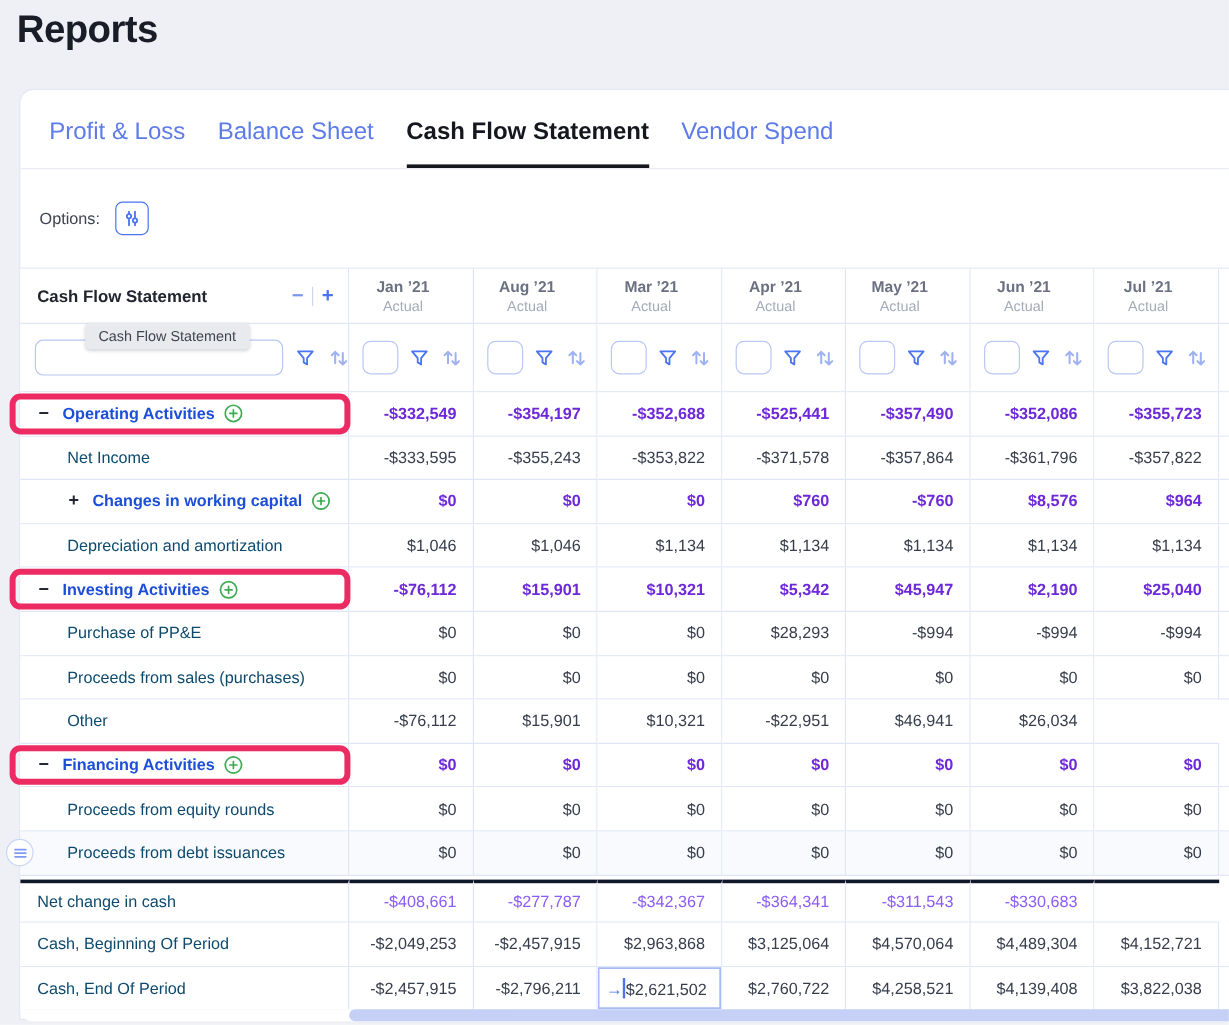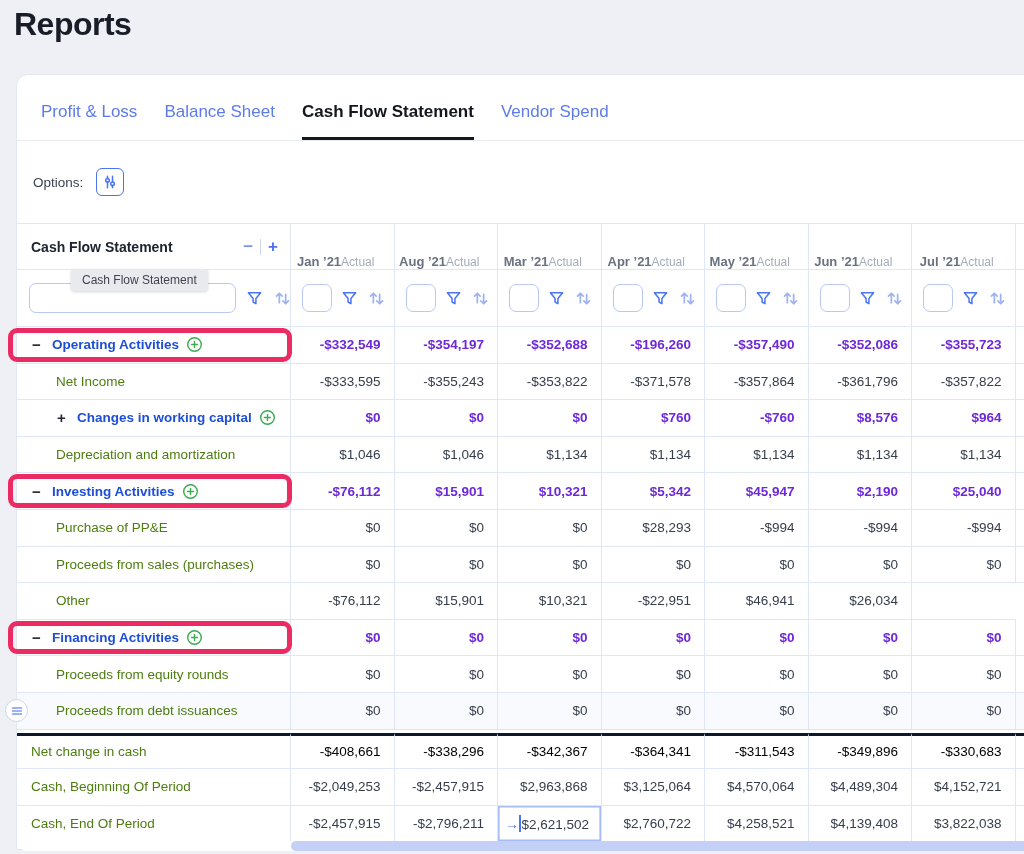--- a/index.html
+++ b/index.html
@@ -15,21 +15,21 @@
     position:absolute;left:14px;top:6px;
     font-size:32px;font-weight:800;color:#191d27;letter-spacing:-.5px;
   }
   .card{
     position:absolute;left:16px;top:74px;width:1100px;height:776px;
     background:#fff;border:1px solid #e2e7f2;border-radius:12px 0 0 0;
   }
   
   .tabs{display:flex;gap:27px;align-items:flex-end;height:66px;
         padding-left:24px;border-bottom:1px solid #e9ecf5}
-  .tab{font-size:17px;color:#5d7cea;padding-bottom:18px;cursor:pointer;white-space:nowrap}
+  .tab{font-size:20px;color:#5d7cea;padding-bottom:18px;cursor:pointer;white-space:nowrap}
   .tab.active{color:#14171e;font-weight:700;padding-bottom:15px;border-bottom:3px solid #14171e}
   
   .options{height:82px;display:flex;align-items:center;gap:13px;padding-left:16px}
   .options-label{font-size:13.5px;color:#3c4250}
   .opt-btn{width:28px;height:28px;border:1.5px solid #4a74f0;border-radius:6px;background:#fff;
            display:flex;align-items:center;justify-content:center;cursor:pointer}
   
   .table{position:relative;border-top:1px solid #dfe6f7;
          --cols:274px repeat(7,103.5px) 80px;}
   .trow{display:grid;grid-template-columns:var(--cols)}
@@ -37,21 +37,21 @@
         background:#fff;display:flex;align-items:center;min-width:0}
   .filler{border-right:none}
   
   .thead .cell{height:46px}
   .hname{justify-content:space-between;padding:0 12px 0 14px}
   .ttl{font-size:14px;font-weight:700;color:#20242e}
   .hctl{display:flex;align-items:center;gap:7px}
   .hminus{color:#7d97ee;font-size:17px;font-weight:700;cursor:pointer;line-height:1}
   .hplus{color:#4a74f0;font-size:17px;font-weight:700;cursor:pointer;line-height:1}
   .hdiv{width:1px;height:16px;background:#ccd6f0}
-  .mhead{flex-direction:row;align-items:flex-end;justify-content:center;padding-right:13px}
+  .mhead{flex-direction:column;justify-content:center;padding-right:13px}
   .mh{font-size:13px;font-weight:700;color:#6a7180}
   .ms{font-size:12px;color:#a4abb9;margin-top:2px}
   
   .tfilter .cell{height:57px}
   .fname{position:relative;gap:10px;padding:0 10px 0 12px}
   .tooltip{position:absolute;left:54px;top:-1px;background:#e9eaee;border-radius:4px;
            padding:4px 11px;font-size:12px;color:#3f4450;white-space:nowrap;
            box-shadow:0 1px 3px rgba(40,45,60,.2);z-index:6}
   .finput{width:207px;height:30px;border:1px solid #b9c8f4;border-radius:7px;background:#fff;outline:none;
           font:inherit;padding:0 8px}
@@ -59,26 +59,26 @@
   .fbox{width:30px;height:28px;border:1px solid #b9c8f4;border-radius:7px;background:#fff;outline:none}
   .icon{display:flex;align-items:center;justify-content:center;flex:none;cursor:pointer}
   
   .drow .cell{height:36.6px;font-size:13.5px}
   .lcell{position:relative;gap:10px}
   .pad-base{padding-left:14px}
   .pad-child{padding-left:39px}
   .pad-group{padding-left:39px}
   .tgl{color:#23262f;font-size:15px;font-weight:700;cursor:pointer;line-height:1;width:11px;text-align:center}
   .l-bold{font-weight:700;color:#1d4ed8;white-space:nowrap}
-  .l-reg{color:#4d7c0f;white-space:nowrap}
+  .l-reg{color:#0c4a6e;white-space:nowrap}
   .gplus{margin-left:-3px}
   .vcell{justify-content:flex-end;padding-right:13px;white-space:nowrap}
   .v-dark{color:#363d4b}
   .v-muted{color:#6d28d9;font-weight:700}
-  .v-light{color:#000000}
+  .v-light{color:#8b5cf6}
   .sep{margin-top:3px}
   .sep .cell{border-top:3px solid #0f172a}
   .rowtint .cell{background:#f8fafd}
   .ring{position:absolute;left:-9px;right:-2px;top:1px;bottom:1px;
         border:5px solid #ed2b63;border-radius:9px;pointer-events:none;z-index:5}
   .dragh{position:absolute;left:-12px;width:23px;height:23px;border-radius:50%;
          background:#fff;border:1px solid #c9d6f5;display:flex;align-items:center;justify-content:center;
          z-index:6;cursor:grab}
   .focus{box-shadow:inset 0 0 0 1.6px #a6bcf4;justify-content:space-between;padding-left:7px}
   .arrow{color:#4a74f0;font-size:14px;font-weight:700}
@@ -281,21 +281,21 @@
           <span class="icon gplus">
             <svg width="17" height="17" viewBox="0 0 18 18" fill="none" stroke="#3cab52" stroke-width="1.5" stroke-linecap="round">
               <circle cx="9" cy="9" r="7.2"></circle>
               <path d="M9 5.9v6.2M5.9 9h6.2"></path>
             </svg>
           </span>
         </div>
         <div class="cell vcell v-muted">-$332,549</div>
         <div class="cell vcell v-muted">-$354,197</div>
         <div class="cell vcell v-muted">-$352,688</div>
-        <div class="cell vcell v-muted">-$196,260</div>
+        <div class="cell vcell v-muted">-$525,441</div>
         <div class="cell vcell v-muted">-$357,490</div>
         <div class="cell vcell v-muted">-$352,086</div>
         <div class="cell vcell v-muted">-$355,723</div>
         <div class="cell filler"></div>
       </div>
       <div class="trow drow">
         <div class="cell lcell pad-child">
           <span class="l-reg">Net Income</span>
         </div>
         <div class="cell vcell v-dark">-$333,595</div>
@@ -449,25 +449,24 @@
         <div class="cell vcell v-dark">$0</div>
         <div class="cell vcell v-dark">$0</div>
         <div class="cell vcell v-dark">$0</div>
         <div class="cell filler"></div>
       </div>
       <div class="trow drow sep">
         <div class="cell lcell pad-base">
           <span class="l-reg">Net change in cash</span>
         </div>
         <div class="cell vcell v-light">-$408,661</div>
-        <div class="cell vcell v-light">-$338,296</div>
+        <div class="cell vcell v-light">-$277,787</div>
         <div class="cell vcell v-light">-$342,367</div>
         <div class="cell vcell v-light">-$364,341</div>
         <div class="cell vcell v-light">-$311,543</div>
-        <div class="cell vcell v-light">-$349,896</div>
         <div class="cell vcell v-light">-$330,683</div>
         <div class="cell filler"></div>
       </div>
       <div class="trow drow">
         <div class="cell lcell pad-base">
           <span class="l-reg">Cash, Beginning Of Period</span>
         </div>
         <div class="cell vcell v-dark">-$2,049,253</div>
         <div class="cell vcell v-dark">-$2,457,915</div>
         <div class="cell vcell v-dark">$2,963,868</div>

